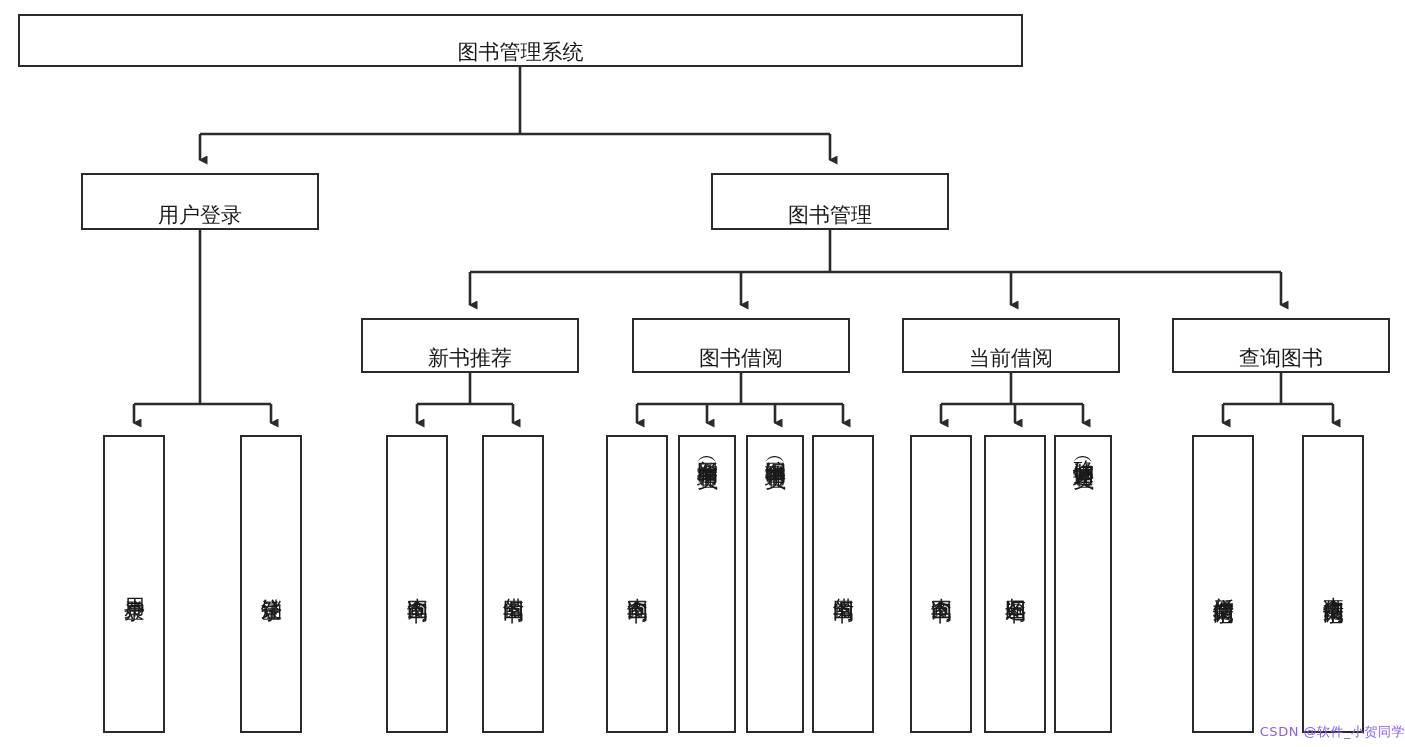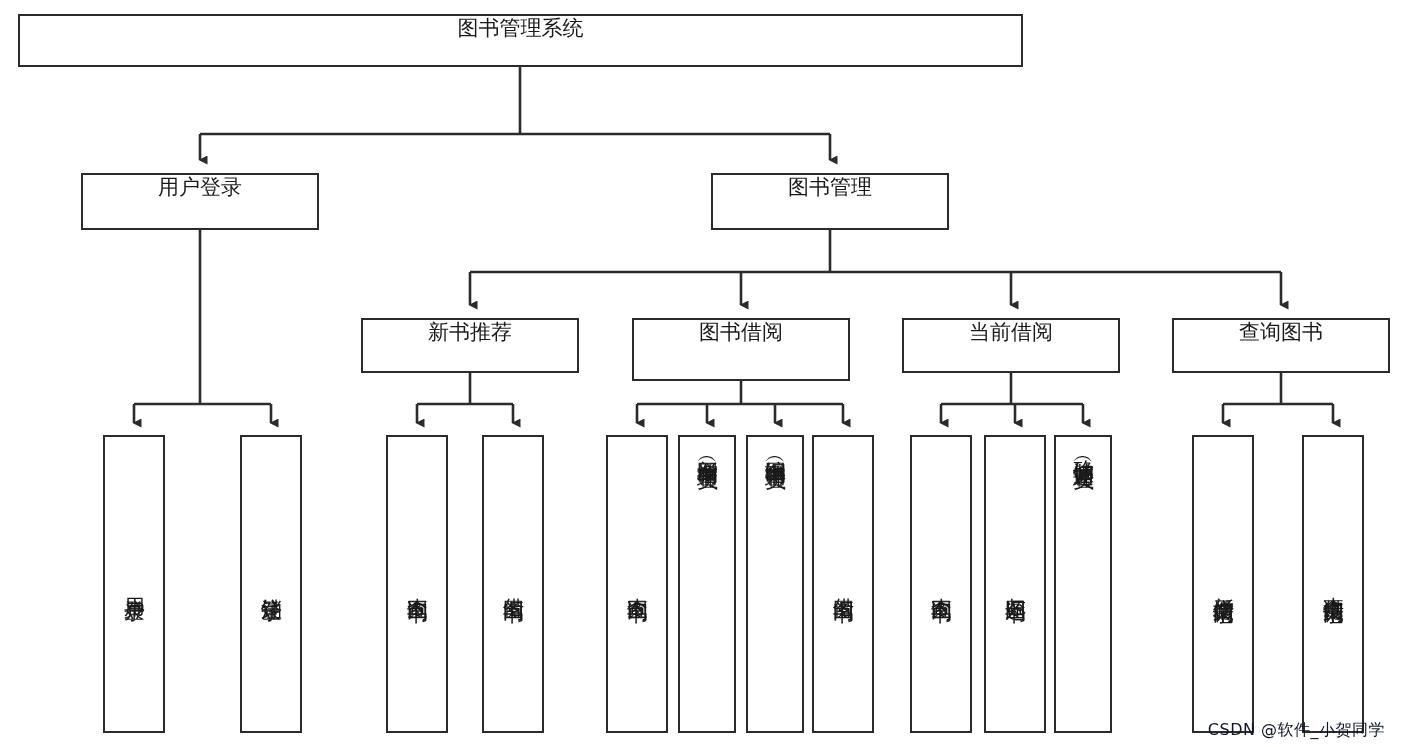--- a/index.html
+++ b/index.html
@@ -26,21 +26,21 @@
     width: 1405px;
     height: 747px;
     pointer-events: none;
   }
   .node {
     position: absolute;
     box-sizing: border-box;
     background: #ffffff;
     border: 2px solid #2b2b2b;
     display: flex;
-    align-items: flex-start;
+    align-items: flex-end;
     justify-content: center;
     overflow: hidden;
   }
   .node-label {
     color: #1a1a1a;
     text-align: center;
     line-height: 1.18;
     white-space: nowrap;
   }
   .node.horizontal .node-label {
@@ -57,24 +57,24 @@
     writing-mode: vertical-rl;
     text-orientation: upright;
     letter-spacing: 1.5px;
   }
   .node.vertical.centered {
     align-items: center;
     padding-top: 0;
   }
   .watermark {
     position: absolute;
-    right: 20px;
+    right: 0;
     bottom: 6px;
-    font-size: 16px;
-    color: #0f172a;
+    font-size: 13px;
+    color: #8b5cf6;
     letter-spacing: 0.5px;
     user-select: none;
     white-space: nowrap;
   }
 </style>
 </head>
 <body>
 
 <div id="diagram-root">
 
@@ -135,21 +135,21 @@
   <div class="node horizontal" style="left:81px; top:173px; width:238px; height:57px;">
     <span class="node-label">用户登录</span>
   </div>
   <div class="node horizontal" style="left:361px; top:318px; width:218px; height:55px;">
     <span class="node-label">新书推荐</span>
   </div>
 
   <div class="node horizontal" style="left:711px; top:173px; width:238px; height:57px;">
     <span class="node-label">图书管理</span>
   </div>
-  <div class="node horizontal" style="left:632px; top:318px; width:218px; height:63px;">
+  <div class="node horizontal" style="left:632px; top:318px; width:218px; height:55px;">
     <span class="node-label">图书借阅</span>
   </div>
   <div class="node horizontal" style="left:902px; top:318px; width:218px; height:55px;">
     <span class="node-label">当前借阅</span>
   </div>
   <div class="node horizontal" style="left:1172px; top:318px; width:218px; height:55px;">
     <span class="node-label">查询图书</span>
   </div>
 
   <div class="node vertical centered" style="left:103px; top:435px; width:62px; height:298px;">

